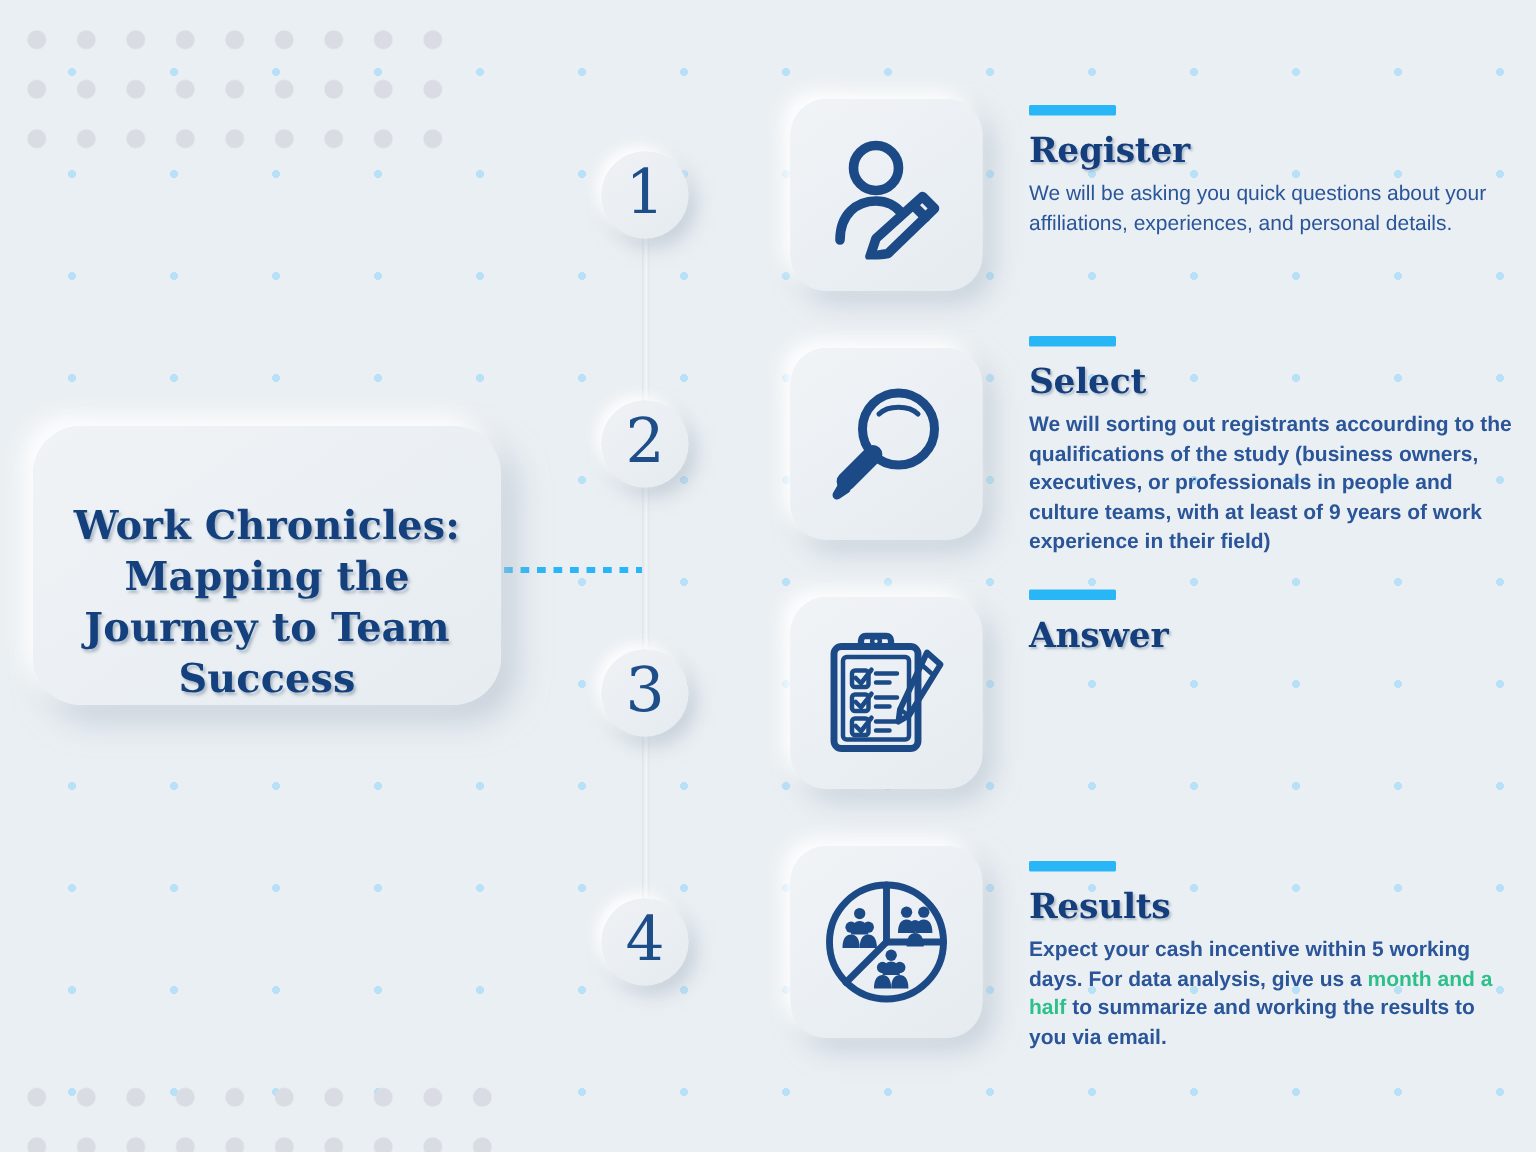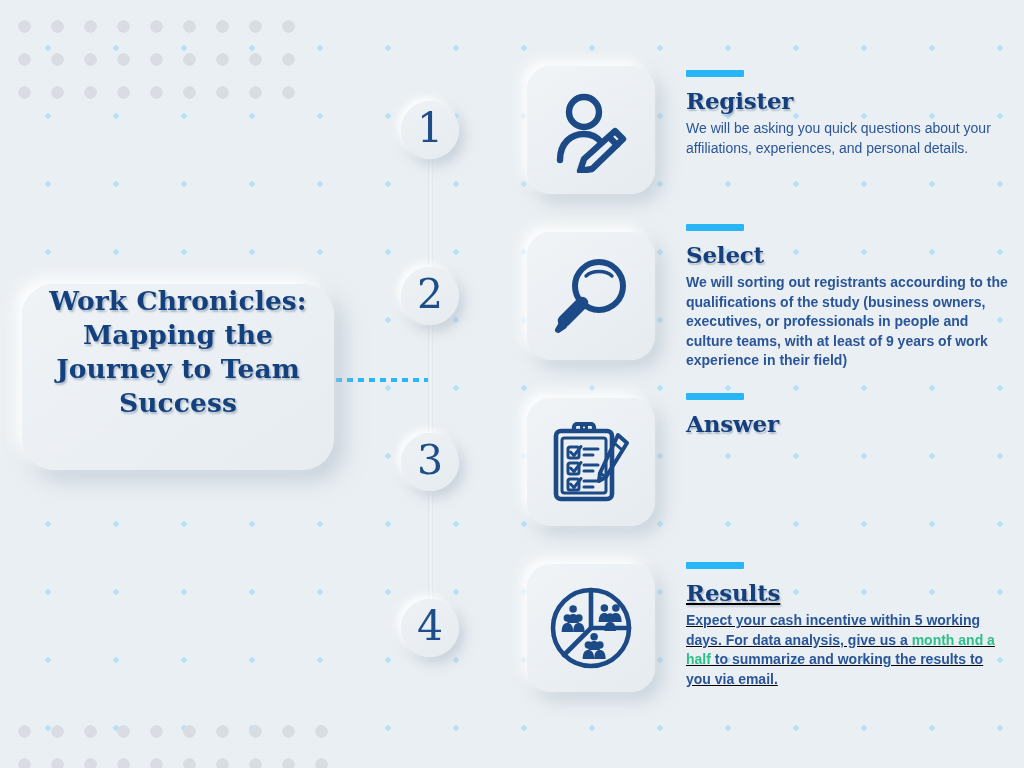--- a/index.html
+++ b/index.html
@@ -49,21 +49,21 @@
     left: 22px;
     top: 284px;
     width: 312px;
     height: 186px;
     border-radius: 32px;
     background: linear-gradient(145deg, #eff3f6 0%, #e7ecf1 100%);
     box-shadow:
       -7px -7px 16px rgba(255,255,255,0.95),
       9px 10px 22px rgba(167,180,194,0.55);
     display: flex;
-    align-items: flex-start;
+    align-items: flex-end;
     justify-content: center;
     z-index: 3;
   }
   #title-text {
     font-family: "DejaVu Serif", serif;
     font-weight: bold;
     font-size: 26.5px;
     line-height: 34px;
     color: #14417e;
     text-align: center;
@@ -182,21 +182,21 @@
   #step-4-number { top: 599px; }
 
   #step-1-icon { top: 66px; }
   #step-2-icon { top: 232px; }
   #step-3-icon { top: 398px; }
   #step-4-icon { top: 564px; }
 
   #step-1-text { top: 70px; }
   #step-2-text { top: 224px; }
   #step-3-text { top: 393px; }
-  #step-4-text { top: 562px; text-decoration: underline; }
+  #step-4-text { top: 574px; }
 </style>
 </head>
 <body>
 
 <div id="bg-dots-blue"></div>
 <div class="corner-grey-dots" id="corner-dots-topleft"></div>
 <div class="corner-grey-dots" id="corner-dots-bottomleft"></div>
 
 <div id="title-card">
   <div id="title-text">Work Chronicles:

